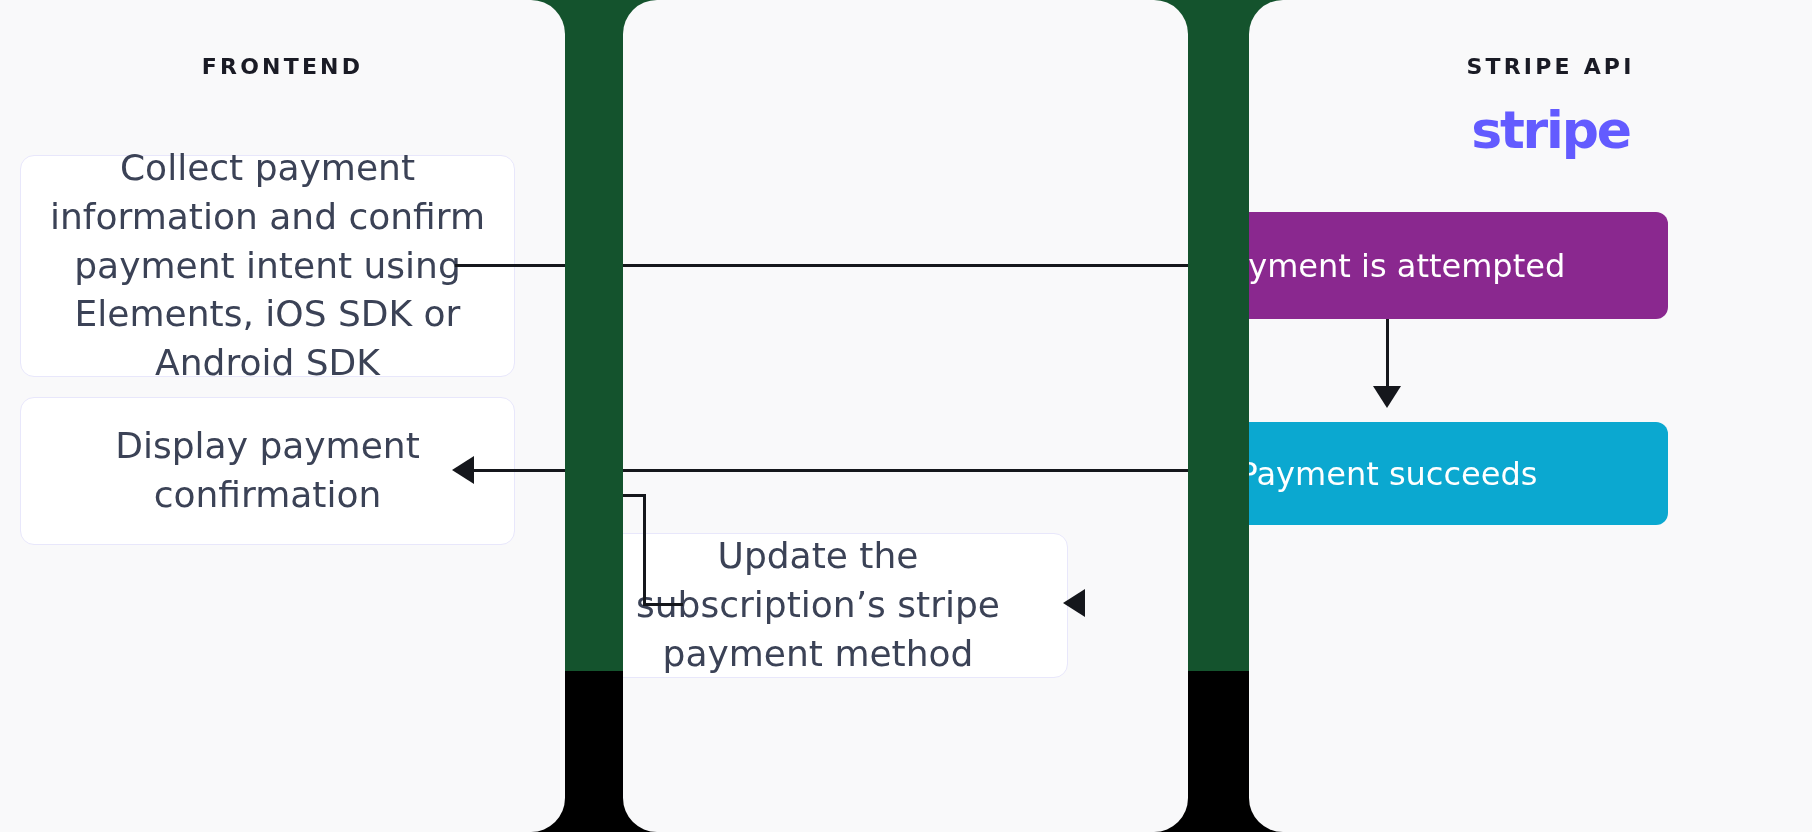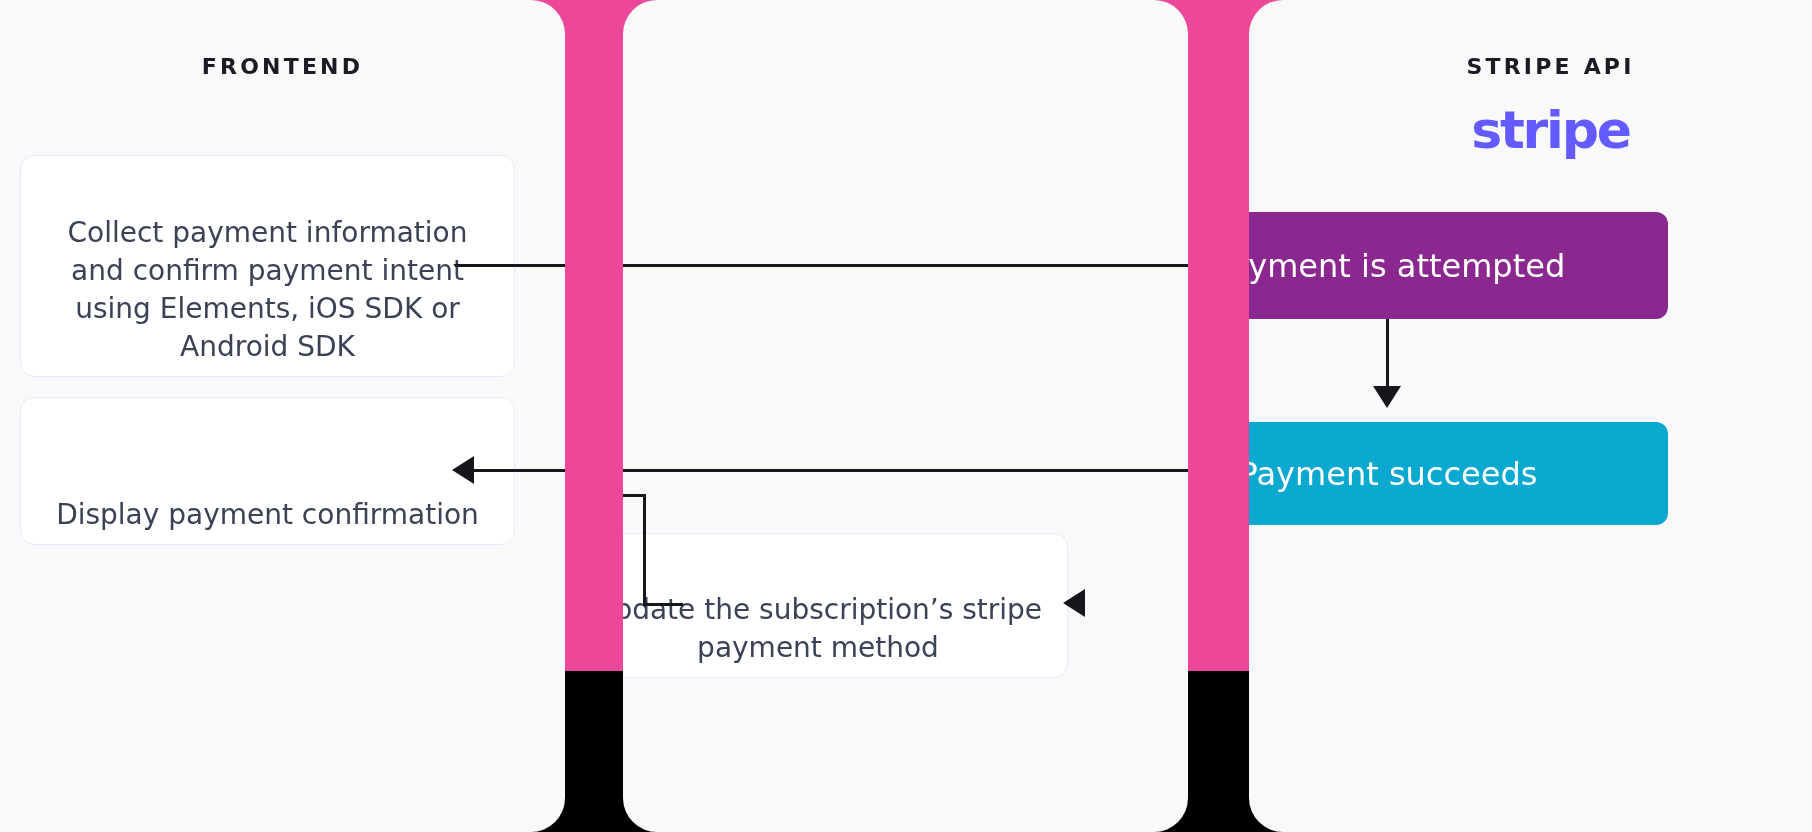--- a/index.html
+++ b/index.html
@@ -9,21 +9,21 @@
     height: 832px;
     background: #000000;
     font-family: "DejaVu Sans", "Liberation Sans", sans-serif;
     overflow: hidden;
   }
 
   .diagram {
     position: relative;
     width: 1812px;
     height: 671px;
-    background: #ec4899;
+    background: #14532d;
     border-radius: 9px;
   }
 
   
   .lane {
     position: absolute;
     top: 0;
     height: 832px;
     background: #F9F9FA;
     border-radius: 34px;
@@ -60,25 +60,25 @@
     font-family: "DejaVu Sans", "Liberation Sans", sans-serif;
   }
 
   
   .card {
     position: absolute;
     background: #FFFFFF;
     border: 1px solid #E8E7FB;
     border-radius: 14px;
     display: flex;
-    align-items: flex-end;
+    align-items: center;
     justify-content: center;
     text-align: center;
     color: #3B4256;
-    font-size: 28px;
+    font-size: 36px;
     line-height: 1.36;
     padding: 10px 22px;
   }
 
   
   .card-collect { left: 60px; top: 155px;  width: 495px; height: 222px; }
   .card-display { left: 60px; top: 397px;  width: 495px; height: 148px; }
 
   
   .card-update  { left: -55px; top: 533px; width: 500px; height: 145px; }

